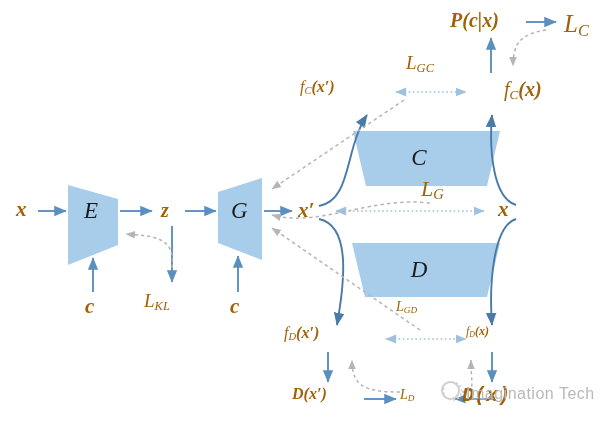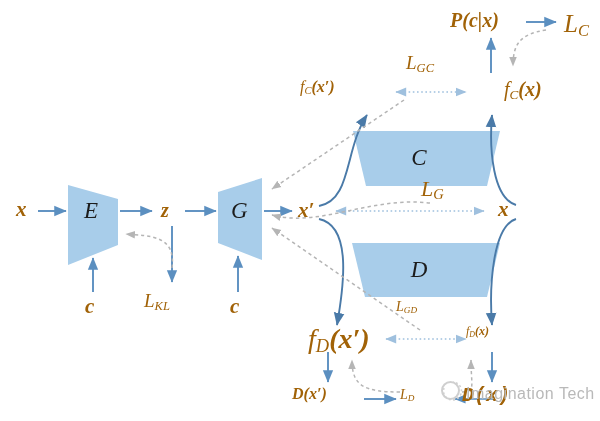--- a/index.html
+++ b/index.html
@@ -182,21 +182,21 @@
   </div>
 
   <div class="lbl" style="left:300px;top:79px;font-size:16px;">
     <span>f</span><span class="sub">C</span><span class="var">(x′)</span>
   </div>
 
   <div class="lbl" style="left:466px;top:79px;font-size:20px;margin-left:38px;">
     <span>f</span><span class="sub">C</span><span class="var">(x)</span>
   </div>
 
-  <div class="lbl" style="left:308px;top:325px;font-size:28px;">
+  <div class="lbl" style="left:284px;top:325px;font-size:16px;">
     <span>f</span><span class="sub">D</span><span class="var">(x′)</span>
   </div>
 
   <div class="lbl" style="left:466px;top:325px;font-size:12px;">
     <span>f</span><span class="sub">D</span><span class="var">(x)</span>
   </div>
 
   <div class="lbl var" style="left:450px;top:10px;font-size:20px;">P(c|x)</div>
 
   <div class="lbl var" style="left:292px;top:386px;font-size:16px;">D(x′)</div>

